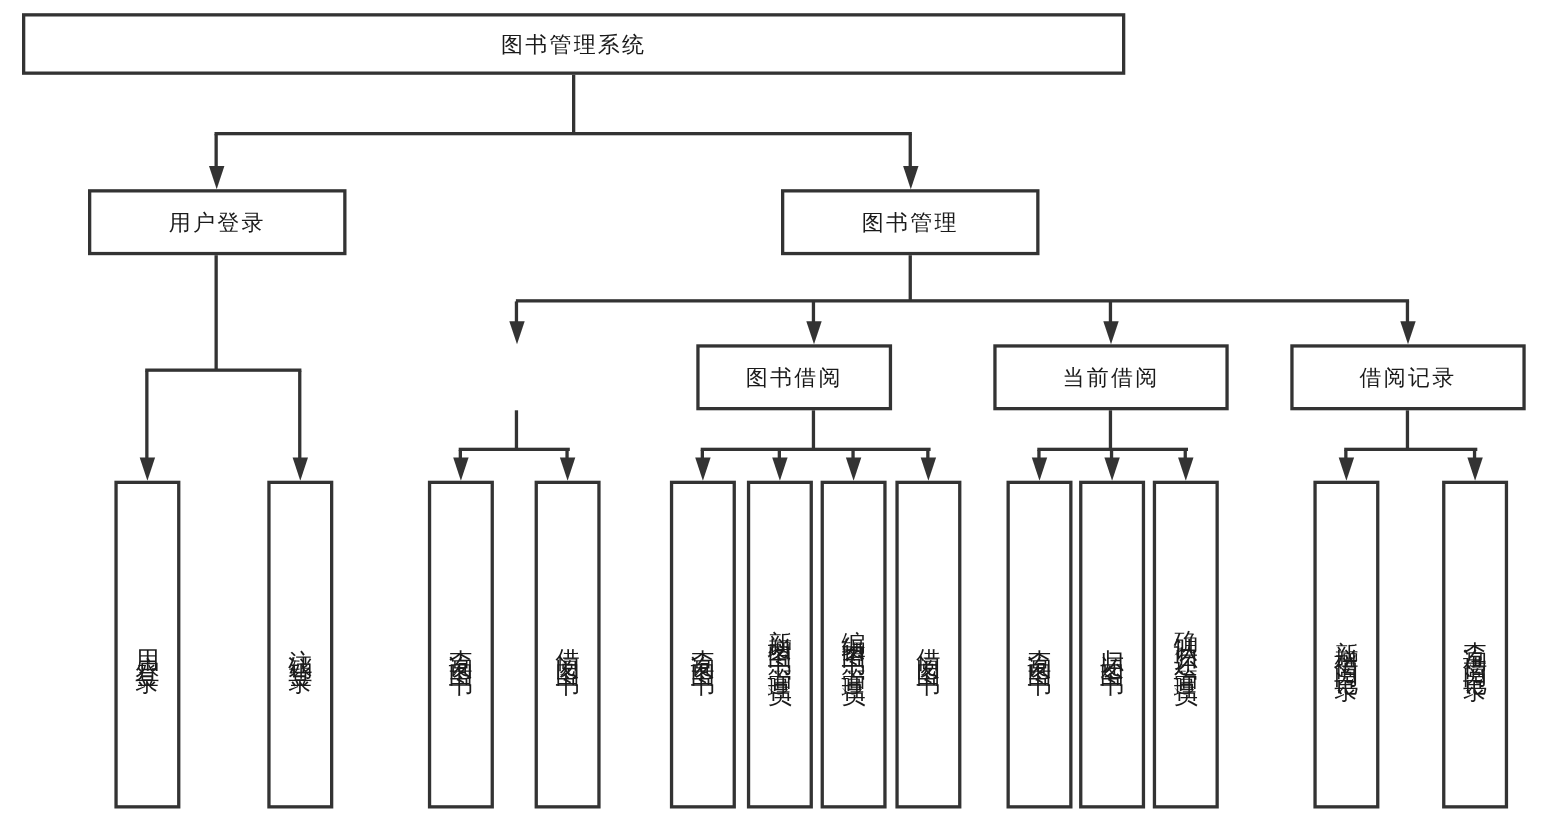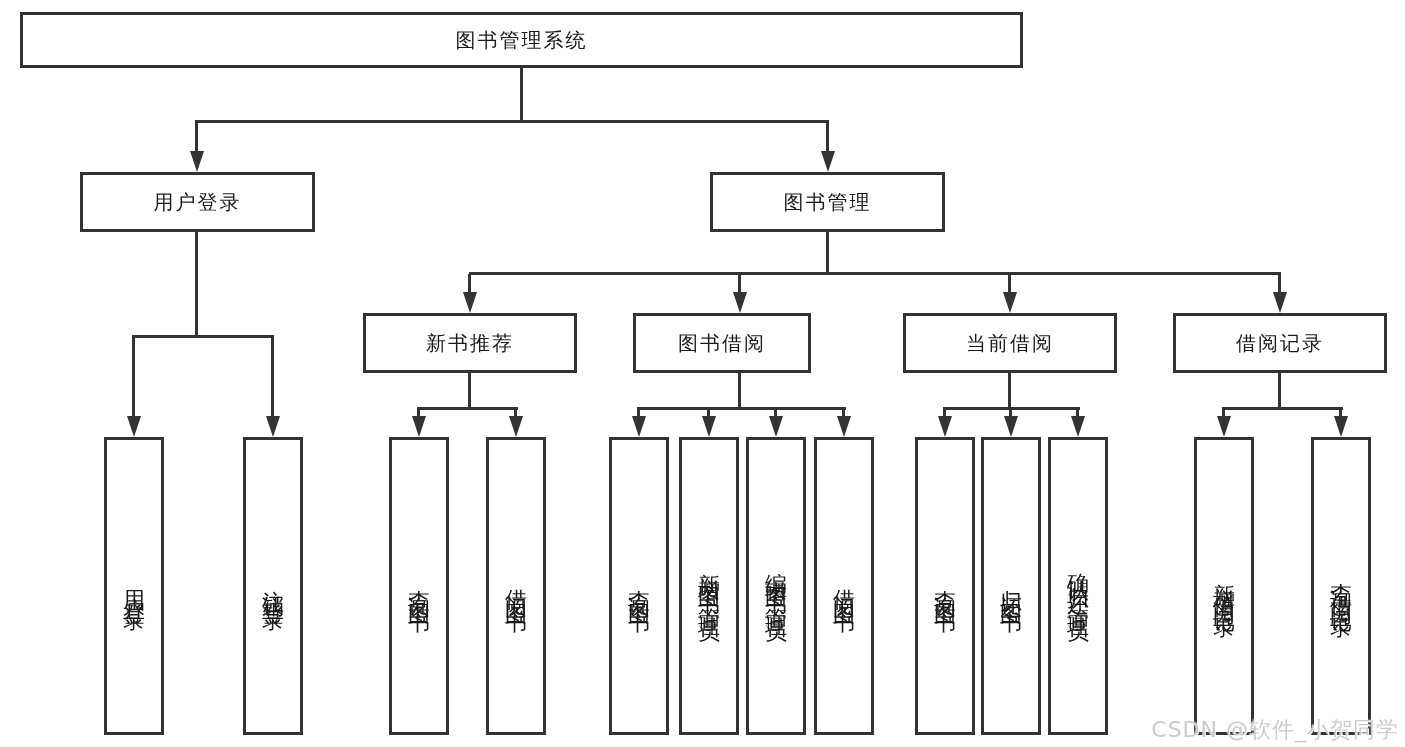--- a/index.html
+++ b/index.html
@@ -69,21 +69,20 @@
   <div class="hline" style="left:469px;top:272px;width:812px"></div>
   <div class="vline" style="left:468px;top:274px;height:22px"></div>
   <div class="arrow" style="left:463px;top:292px"></div>
   <div class="vline" style="left:738px;top:274px;height:22px"></div>
   <div class="arrow" style="left:733px;top:292px"></div>
   <div class="vline" style="left:1008px;top:274px;height:22px"></div>
   <div class="arrow" style="left:1003px;top:292px"></div>
   <div class="vline" style="left:1278px;top:274px;height:22px"></div>
   <div class="arrow" style="left:1273px;top:292px"></div>
 
-  <div class="box h" style="left:363px;top:313px;width:214px;height:60px">新书推荐</div>
   <div class="box h" style="left:633px;top:313px;width:178px;height:60px">图书借阅</div>
   <div class="box h" style="left:903px;top:313px;width:214px;height:60px">当前借阅</div>
   <div class="box h" style="left:1173px;top:313px;width:214px;height:60px">借阅记录</div>
 
   <div class="vline" style="left:468px;top:373px;height:36px"></div>
   <div class="hline" style="left:417px;top:407px;width:101px"></div>
   <div class="vline" style="left:417px;top:409px;height:10px"></div>
   <div class="arrow" style="left:412px;top:416px"></div>
   <div class="vline" style="left:514px;top:409px;height:10px"></div>
   <div class="arrow" style="left:509px;top:416px"></div>
@@ -152,15 +151,14 @@
     <span class="vtext">确认归还（管理员）</span>
   </div>
 
   <div class="box v" style="left:1194px">
     <span class="vtext">新增借阅记录</span>
   </div>
   <div class="box v" style="left:1311px">
     <span class="vtext">查询借阅记录</span>
   </div>
 
-  <div class="watermark">CSDN @软件_小贺同学</div>
 
 </div>
 
 </body></html>

